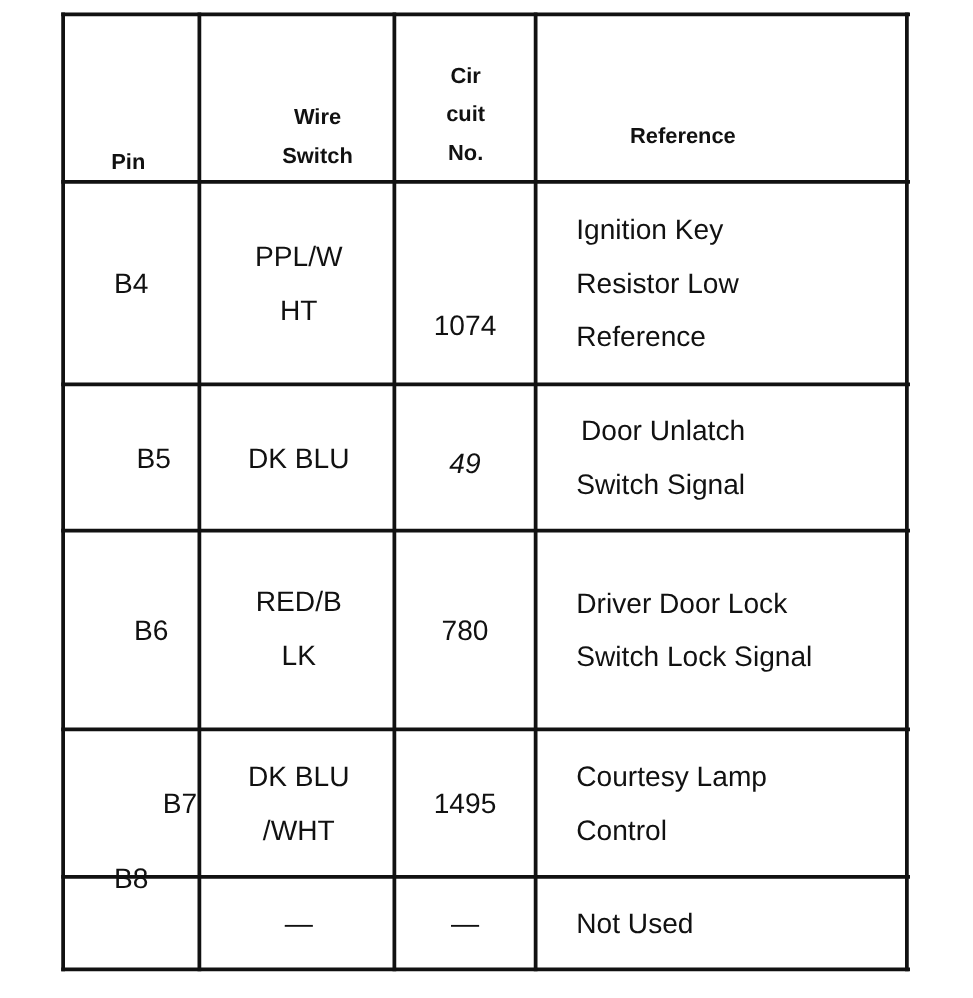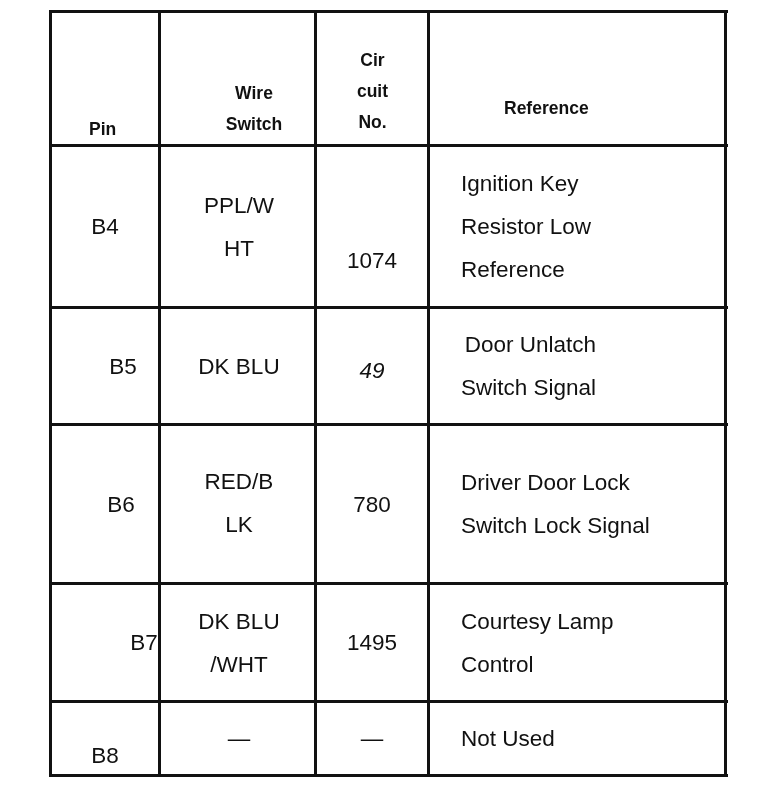--- a/index.html
+++ b/index.html
@@ -64,18 +64,18 @@
   <div class="cell body left txt" style="left:445px; top:426px; width:278px; height:156px;">Driver Door Lock
 Switch Lock Signal</div>
 
   <div class="cell body center txt" style="left:52px; top:585px; width:90px; height:115px;margin-left:39px;">B7</div>
   <div class="cell body center txt" style="left:161px; top:585px; width:140px; height:115px;">DK BLU
 /WHT</div>
   <div class="cell body center txt" style="left:317px; top:585px; width:94px; height:115px;">1495</div>
   <div class="cell body left txt" style="left:445px; top:585px; width:278px; height:115px;">Courtesy Lamp
 Control</div>
 
-  <div class="cell body center txt" style="left:52px; top:720px; width:90px; height:71px;">B8</div>
+  <div class="cell body center txt" style="left:52px; top:667px; width:90px; height:71px;">B8</div>
   <div class="cell body center txt" style="left:161px; top:703px; width:140px; height:71px;">—</div>
   <div class="cell body center txt" style="left:317px; top:703px; width:94px; height:71px;">—</div>
   <div class="cell body left txt" style="left:445px; top:703px; width:278px; height:71px;">Not Used</div>
 
 </div>
 
 </body></html>

